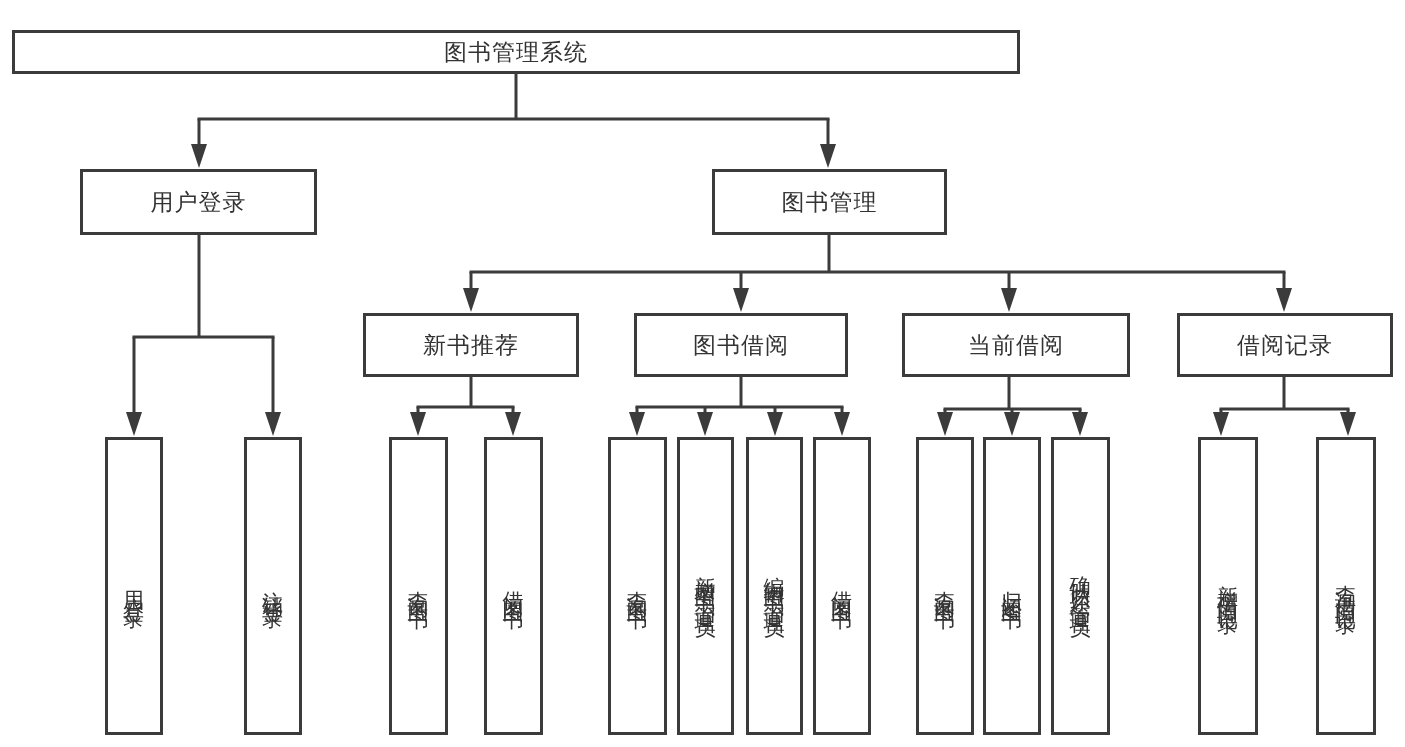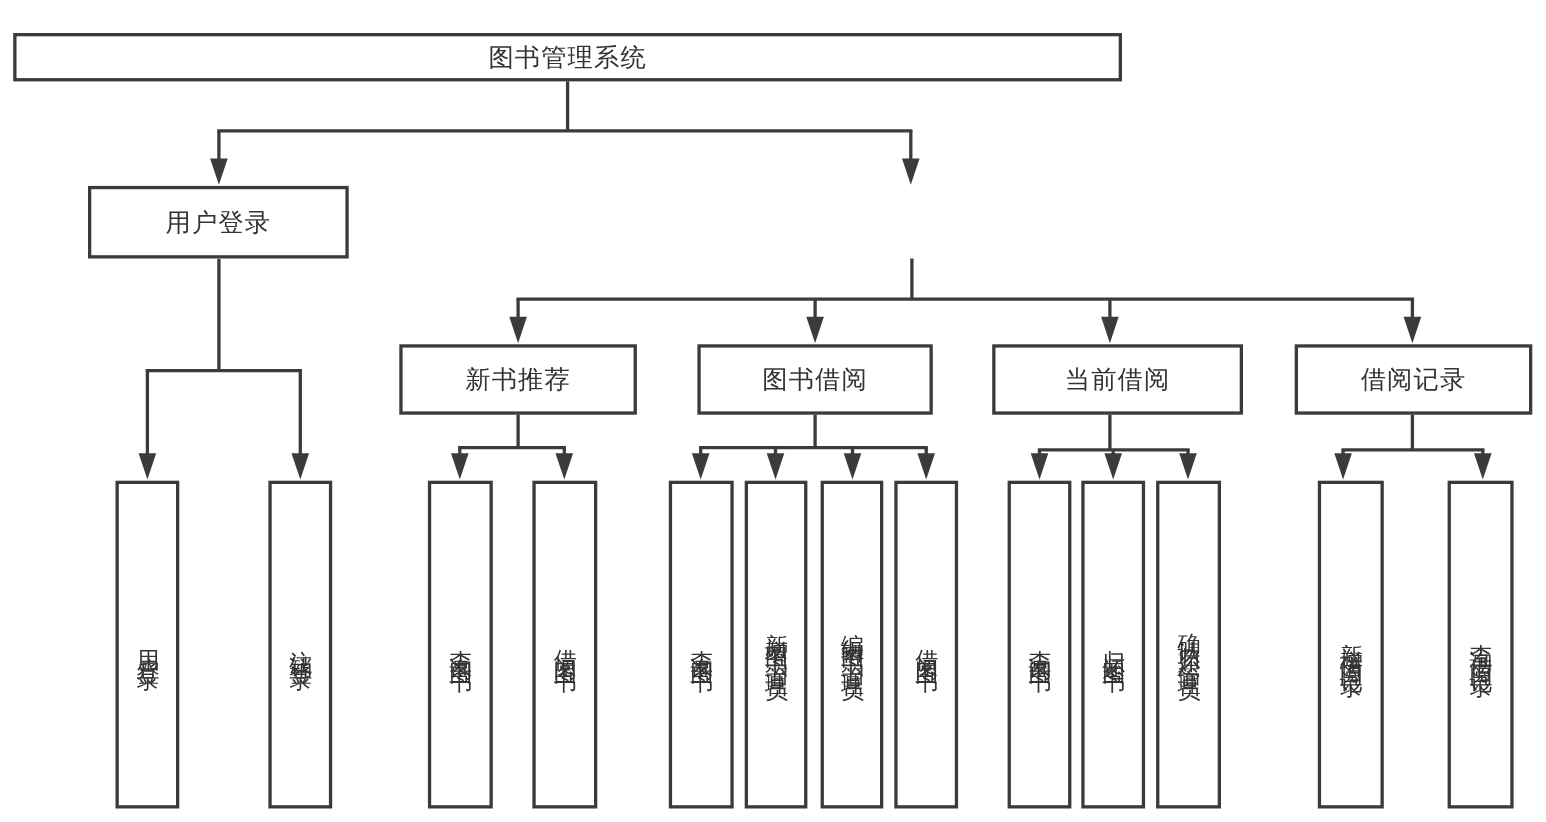--- a/index.html
+++ b/index.html
@@ -134,20 +134,21 @@
       <polygon points="1004,412 1020,412 1012,436"></polygon>
       <polygon points="1072,412 1088,412 1080,436"></polygon>
       <polygon points="1213,412 1229,412 1221,436"></polygon>
       <polygon points="1340,412 1356,412 1348,436"></polygon>
     </g>
   </svg>
 
   <div class="node" style="left:12px; top:30px; width:1008px; height:44px;">图书管理系统</div>
 
   <div class="node" style="left:80px; top:169px; width:237px; height:66px;">用户登录</div>
+  <div class="node" style="left:712px; top:169px; width:235px; height:66px;">图书管理</div>
 
   <div class="node" style="left:363px; top:313px; width:216px; height:64px;">新书推荐</div>
   <div class="node" style="left:634px; top:313px; width:214px; height:64px;text-align:center;">图书借阅</div>
   <div class="node" style="left:902px; top:313px; width:228px; height:64px;">当前借阅</div>
   <div class="node" style="left:1177px; top:313px; width:216px; height:64px;">借阅记录</div>
 
   <div class="vnode" style="left:105px; width:58px;">
     <span>用户登录</span>
   </div>
   <div class="vnode" style="left:244px; width:58px;">

